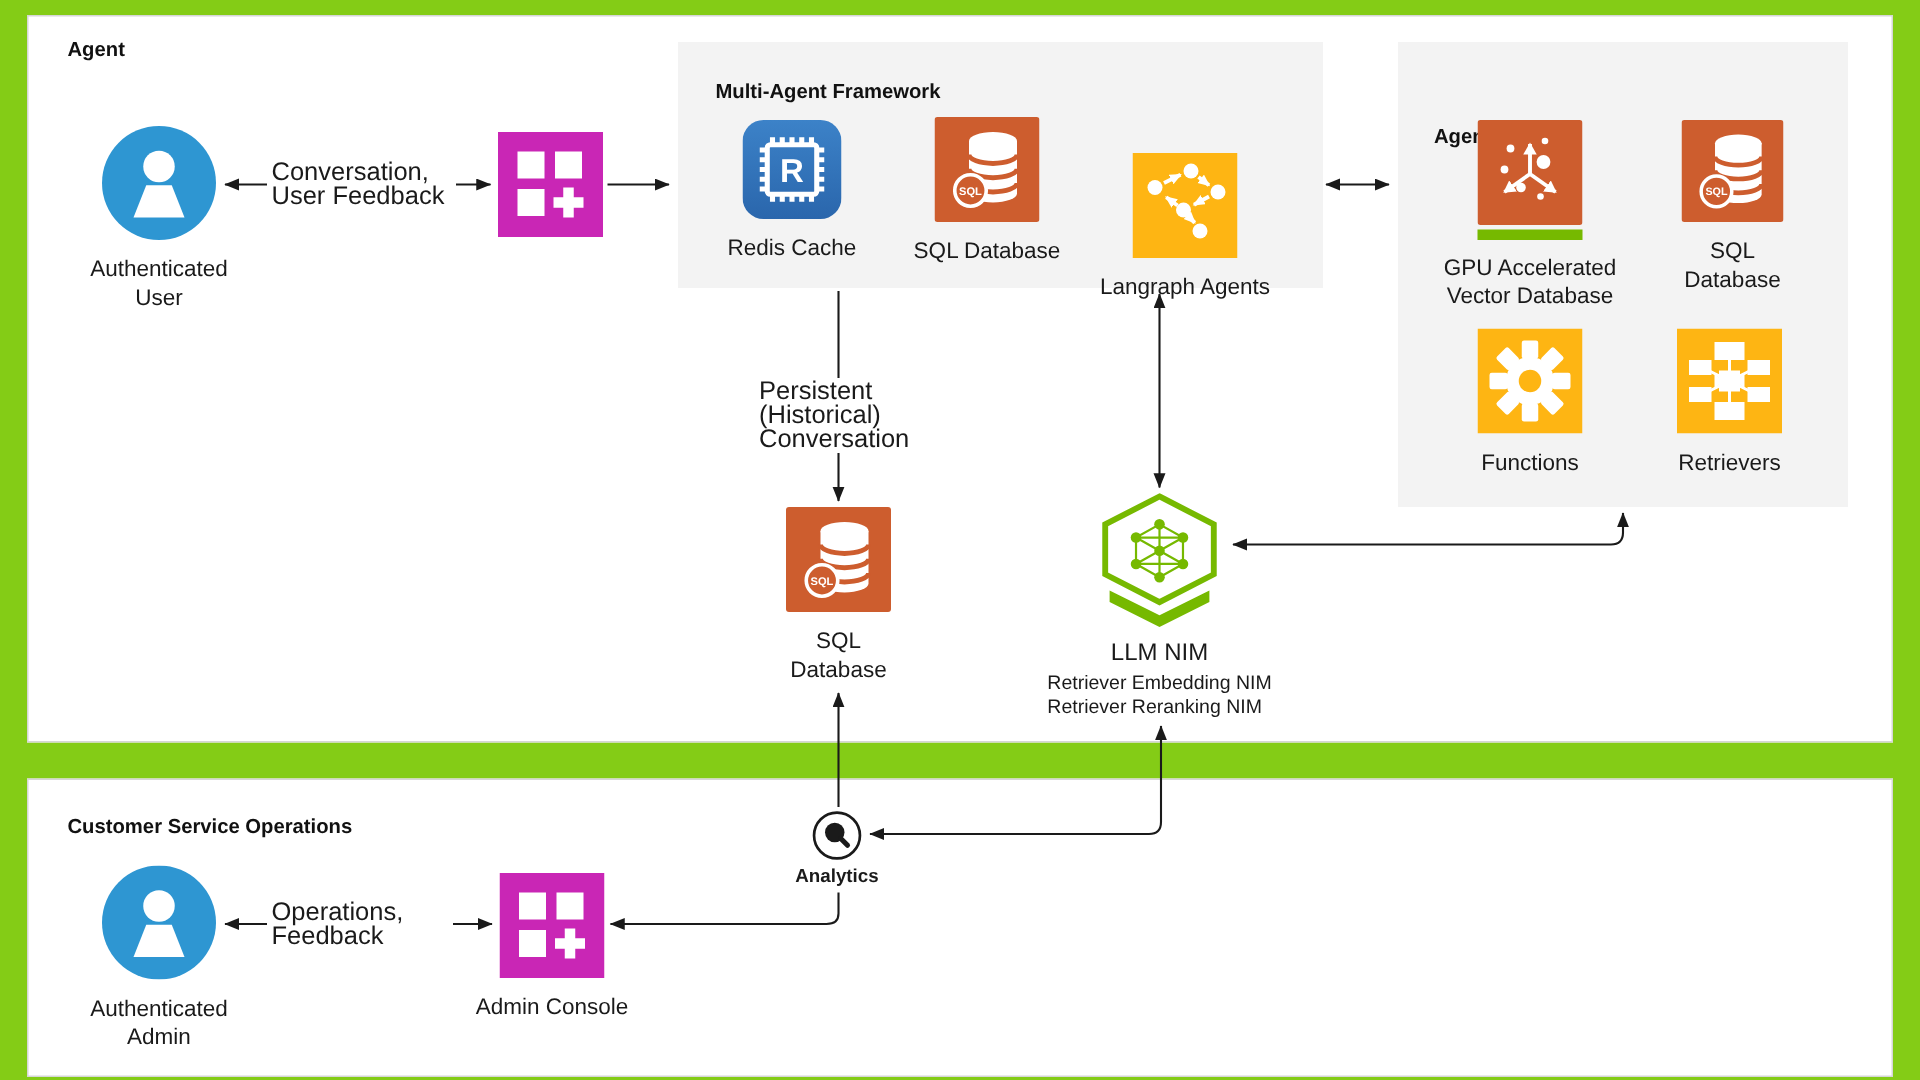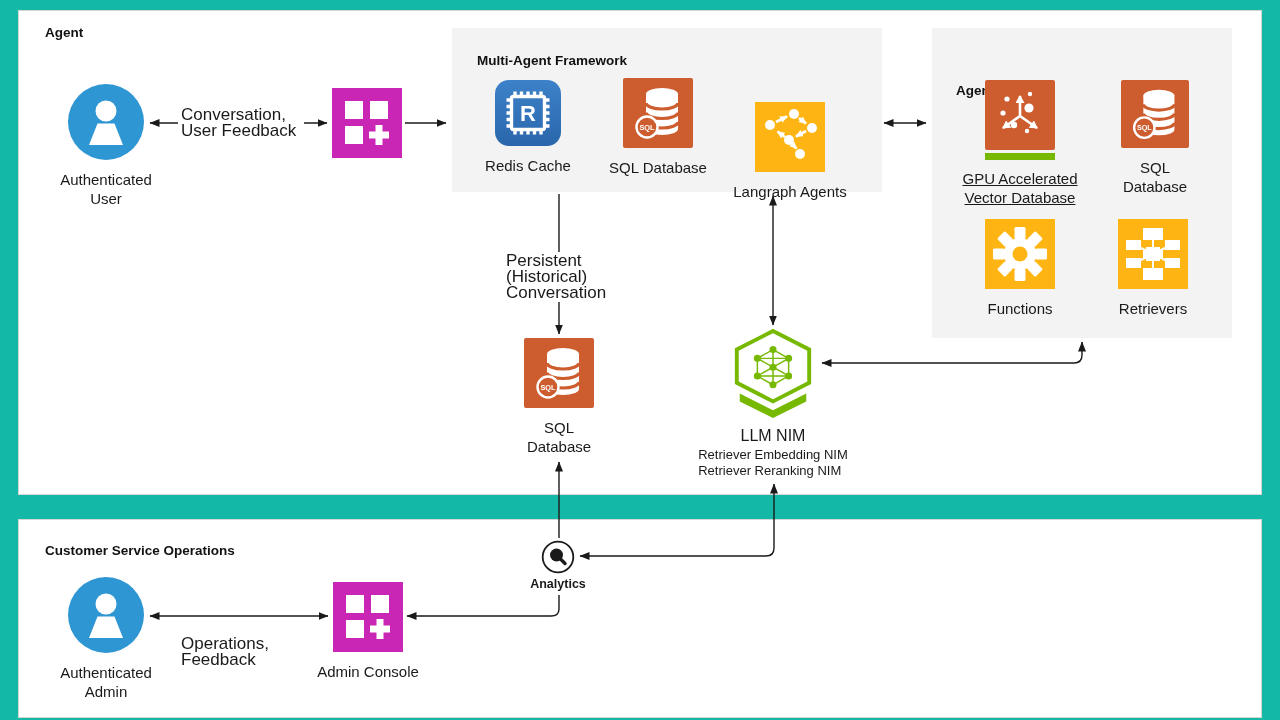--- a/index.html
+++ b/index.html
@@ -1,16 +1,16 @@
 <!DOCTYPE html>
 <html><head>
 <meta charset="utf-8">
 <style>
   html,body{margin:0;padding:0;background:#fff;}
-  .canvas{position:relative;width:1280px;height:720px;background:#14b8a6;
+  .canvas{position:relative;width:1280px;height:720px;background:#84cc16;
     font-family:"Liberation Sans","DejaVu Sans",sans-serif;color:#1a1a1a;overflow:hidden;}
   .outer-box{position:absolute;border:1px solid #d6d6d6;background:#ffffff;}
   .panel{position:absolute;background:#f3f3f3;}
   .box-title{position:absolute;font-size:13.5px;font-weight:bold;color:#111;}
   .edges{position:absolute;left:0;top:0;pointer-events:none;}
   .node{position:absolute;display:flex;flex-direction:column;align-items:center;}
   .node-label{margin-top:10px;font-size:15px;line-height:19px;text-align:center;white-space:pre-line;color:#1a1a1a;}
   .edge-label{position:absolute;font-size:17px;line-height:16px;text-align:left;
     background:#ffffff;white-space:pre-line;padding:1px 3px;color:#1a1a1a;}
   .greenbar{width:70px;height:7px;background:#76b900;margin-top:3px;}
@@ -52,21 +52,21 @@
       <path d="M559,595 V609 Q559,616 551,616 H407" marker-end="url(#ah)"></path>
       <path d="M150,616 H328" marker-start="url(#ah)" marker-end="url(#ah)"></path>
     </g>
   </svg>
 
   <div class="edge-label" style="left:178px;top:106px;width:120px;">Conversation,
 User Feedback</div>
   <div class="edge-label" style="left:503px;top:252px;width:112px;">Persistent
 (Historical)
 Conversation</div>
-  <div class="edge-label" style="left:178px;top:599px;width:118px;margin-top:36px;">Operations,
+  <div class="edge-label" style="left:178px;top:599px;width:118px;">Operations,
 Feedback</div>
 
   <div class="node" style="left:31px;top:84px;width:150px;">
     <svg width="76" height="76" viewBox="0 0 76 76">
       <circle cx="38" cy="38" r="38" fill="#2E96D2"></circle>
       <circle cx="38" cy="27" r="10.5" fill="#fff"></circle>
       <path d="M21,61 L29.5,39.5 H46.5 L55,61 Z" fill="#fff"></path>
     </svg>
     <div class="node-label">Authenticated
 User</div>
@@ -164,21 +164,21 @@
       <g fill="#fff">
         <circle cx="22" cy="19" r="2.6"></circle>
         <circle cx="45" cy="14" r="2.2"></circle>
         <circle cx="44" cy="28" r="4.6"></circle>
         <circle cx="18" cy="33" r="2.6"></circle>
         <circle cx="29" cy="45" r="3.2"></circle>
         <circle cx="42" cy="51" r="2.2"></circle>
       </g>
     </svg>
     <div class="greenbar"></div>
-    <div class="node-label" style="margin-top:9px;text-decoration:underline;">GPU Accelerated
+    <div class="node-label" style="margin-top:9px;">GPU Accelerated
 Vector Database</div>
   </div>
 
   <div class="node" style="left:1095px;top:80px;width:120px;">
     <svg width="68" height="68" viewBox="0 0 70 70">
       <rect width="70" height="70" rx="2" fill="#CD5D2E"></rect>
       <path d="M23,16 V51 A16,6 0 0 0 55,51 V16" fill="#fff"></path>
       <ellipse cx="39" cy="16" rx="16" ry="6" fill="#fff"></ellipse>
       <g stroke="#CD5D2E" stroke-width="3.2" fill="none">
         <path d="M23,25 A16,6 0 0 0 55,25"></path>

